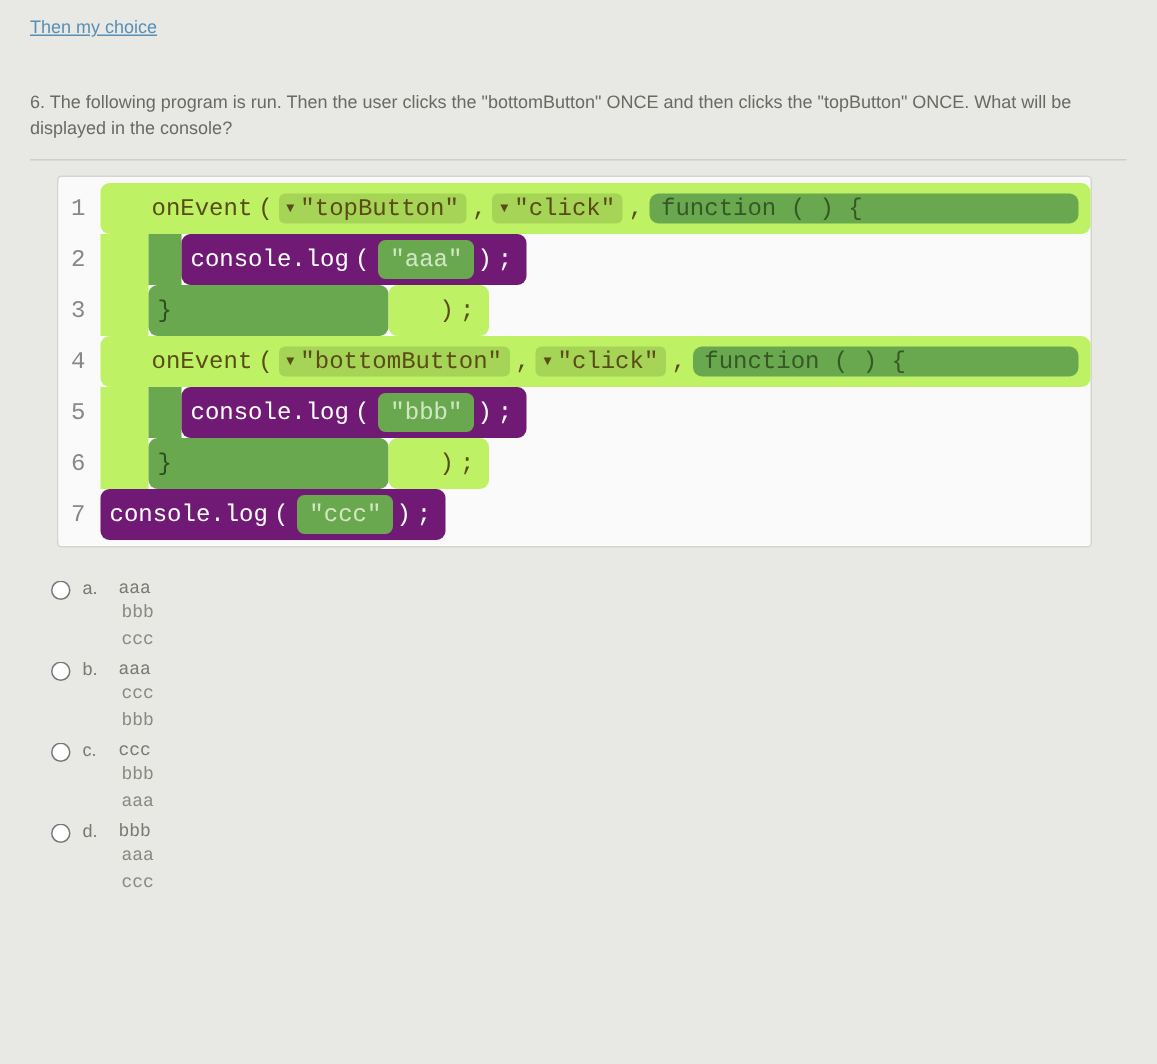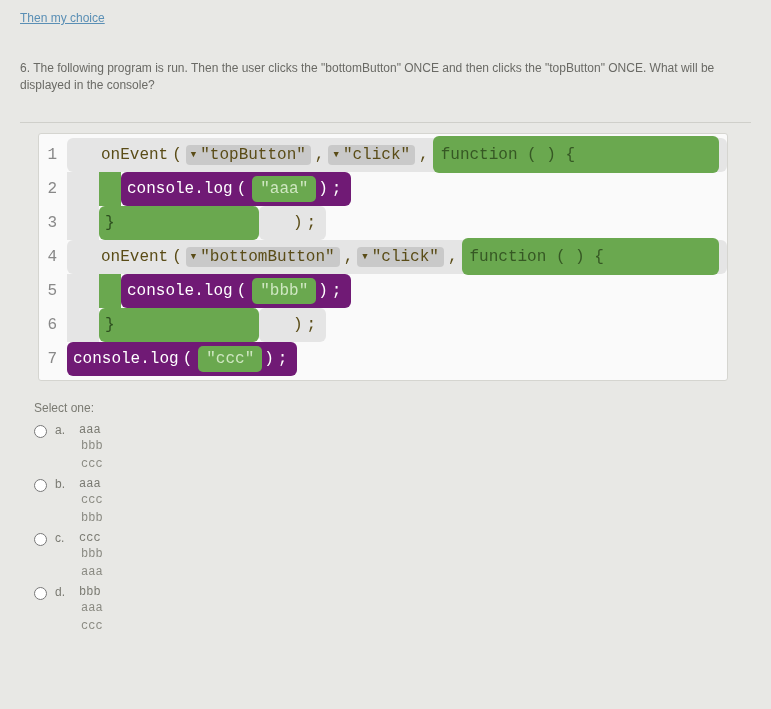--- a/index.html
+++ b/index.html
@@ -13,21 +13,21 @@
       font-size: 13px;
     }
     .clear-link {
       color: #5a8fb5;
       font-size: 12px;
       text-decoration: underline;
       cursor: pointer;
     }
     .question-text {
       margin-top: 35px;
-      margin-bottom: 28px;
+      margin-bottom: 12px;
       font-size: 12px;
       color: #6a6a65;
       line-height: 1.4;
     }
     .code-block {
       background: #fafafa;
       border: 1px solid #d5d5d0;
       border-radius: 3px;
       font-family: 'Courier New', monospace;
       font-size: 16px;
@@ -55,21 +55,21 @@
       align-items: stretch;
     }
     
     .pill-row {
       height: 34px;
       display: flex;
       align-items: center;
       border-radius: 6px;
       padding: 0 8px 0 4px;
     }
-    .yellow { background: #e5e5e5; color: #5a4c17; padding-left: 32px; }
+    .yellow { background: #bef264; color: #5a4c17; padding-left: 32px; }
     .green  { background: #6aa84f; color: #2d4f1f; }
     .purple { background: #701a75; color: #fff; }
     .indent-stub {
       width: 22px;
     }
     .dd {
       display: inline-flex;
       align-items: center;
       background: rgba(0,0,0,0.12);
       border-radius: 4px;
@@ -77,21 +77,21 @@
       margin: 0 2px;
     }
     .tri {
       font-size: 9px;
       margin-right: 4px;
     }
     .txt { padding: 0 2px; }
     .inner-green {
       background: #6aa84f;
       border-radius: 6px;
-      height: 37px;
+      height: 20px;
       display: inline-flex;
       align-items: center;
       padding: 0 8px;
       margin-left: 2px;
       color: #365824;
     }
     .inner-str-box {
       background: #6aa84f;
       color: #cfe7c2;
       border-radius: 5px;
@@ -263,21 +263,20 @@
         <span class="inner-str-box">"ccc"</span>
         <span class="txt">)</span>
         <span class="txt">;</span>
       </div>
     </div>
   </div>
 
 </div>
 
 <div class="answers">
-  <div class="answers-title">Select one:</div>
 
   <div class="opt">
     <input type="radio" name="ans" style="">
     <div>
       <div class="opt-label-row">
         <span class="opt-letter">a.</span>
         <span style="font-family:'Courier New';">aaa</span>
       </div>
       <div class="opt-lines">
         <div class="oline">bbb</div>

